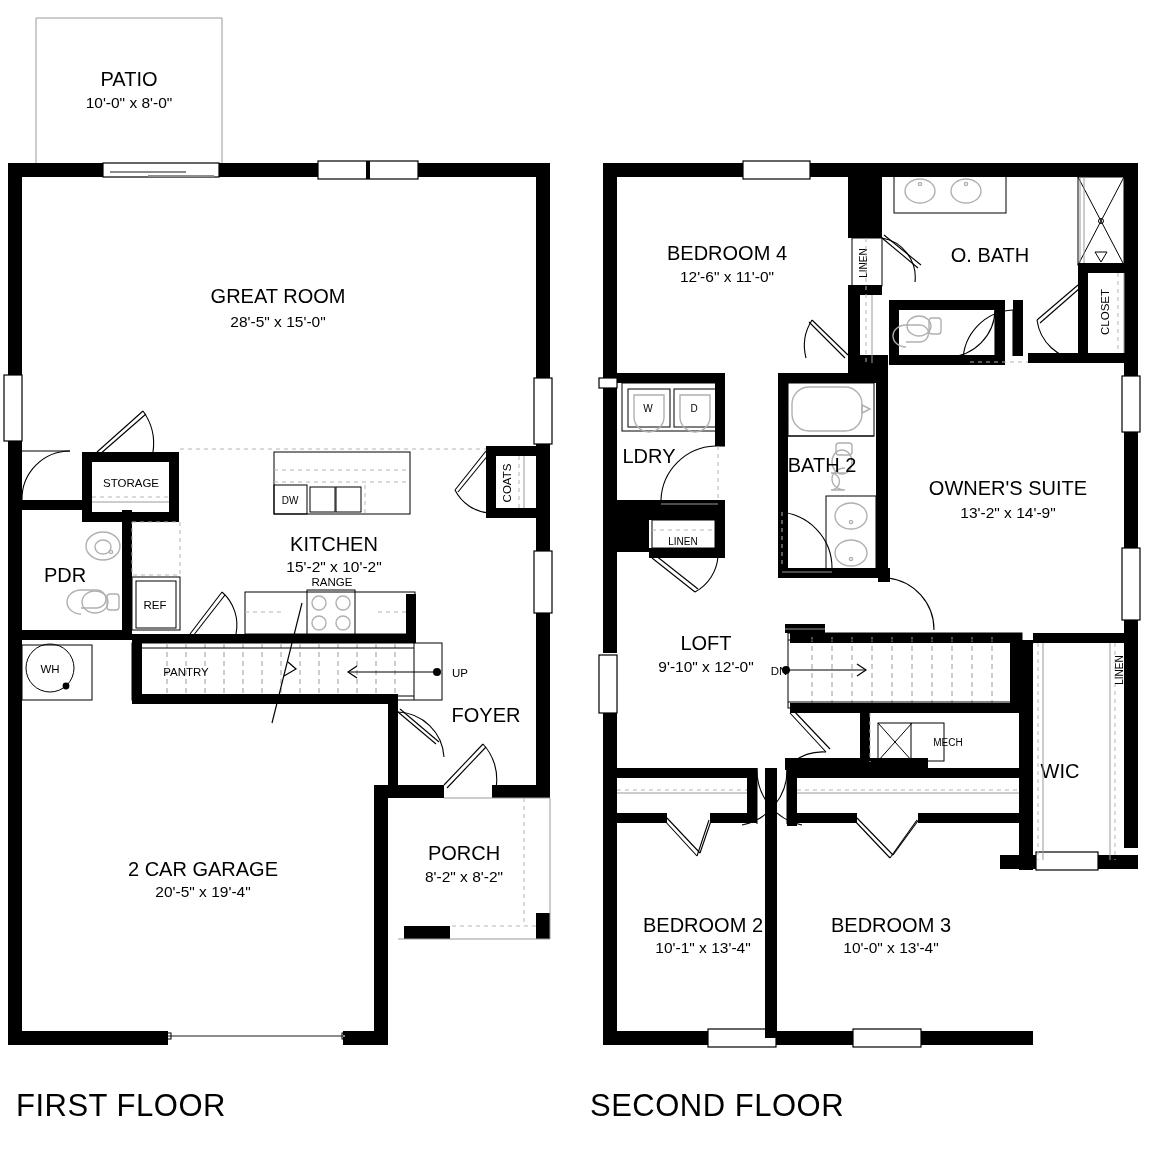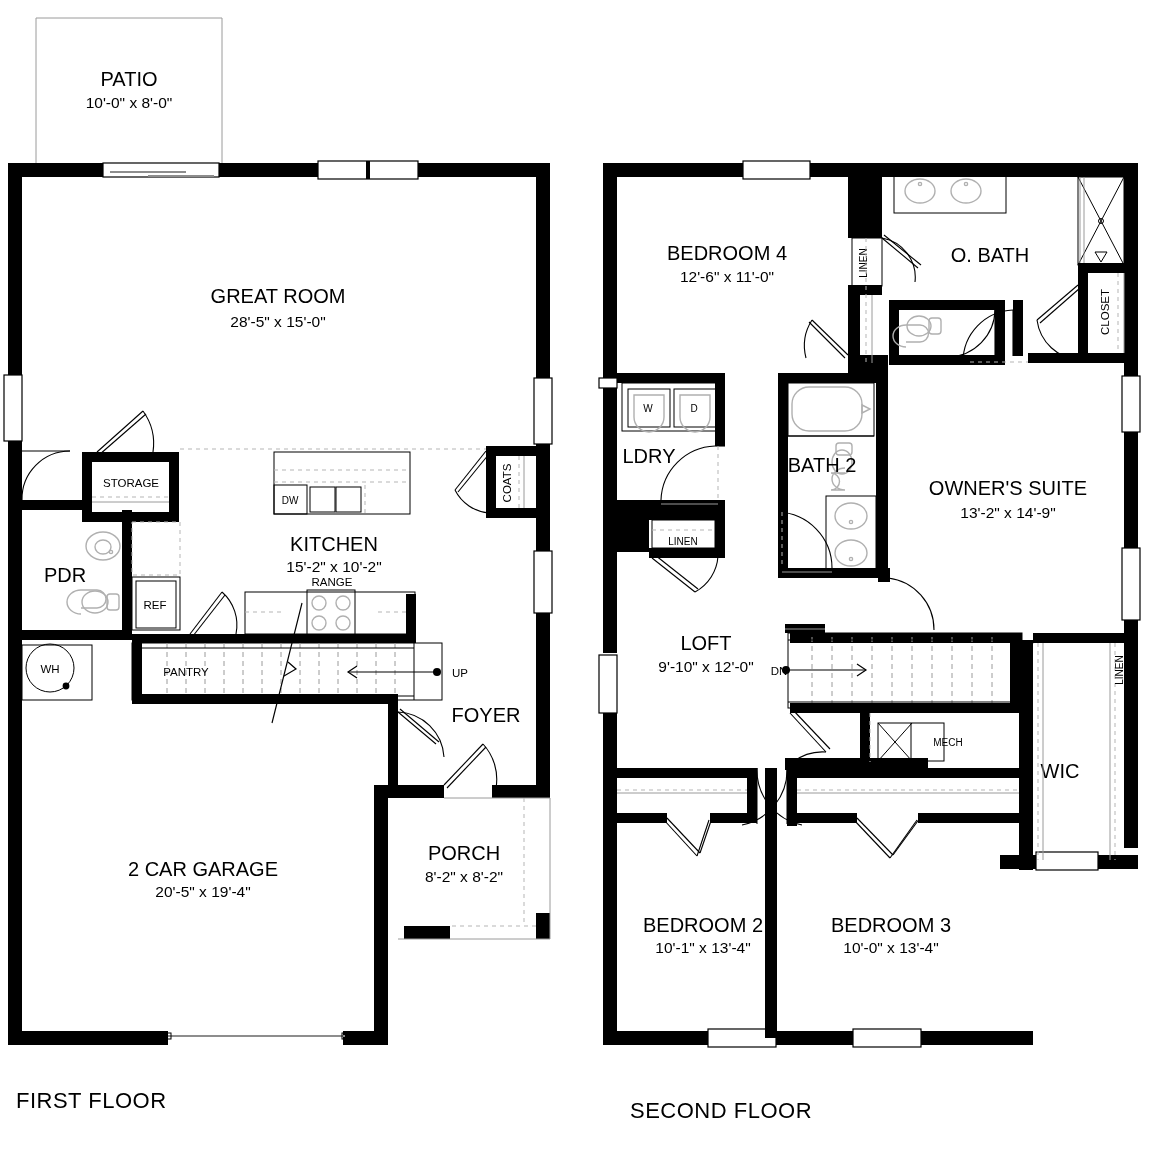--- a/index.html
+++ b/index.html
@@ -1,22 +1,22 @@
 <!DOCTYPE html>
 <html><head>
 <meta charset="utf-8">
 <style>
   html,body{margin:0;padding:0;background:#ffffff;}
   body{width:1150px;height:1170px;position:relative;overflow:hidden;
        font-family:"Liberation Sans",sans-serif;color:#000;}
   .plan{position:absolute;top:0;left:0;width:1150px;height:1170px;}
   svg{display:block;}
-  .floor-label{position:absolute;font-size:22px;letter-spacing:0.5px;color:#000;font-family:"Liberation Sans",sans-serif;}
+  .floor-label{position:absolute;font-size:31px;letter-spacing:0.5px;color:#000;font-family:"Liberation Sans",sans-serif;}
   #first-floor-label{left:16px;top:1088px;}
-  #second-floor-label{left:630px;top:1088px;margin-top:10px;}
+  #second-floor-label{left:590px;top:1088px;}
   .rm{font-family:"Liberation Sans",sans-serif;fill:#000;text-anchor:middle;}
   .rm-name{font-size:20px;}
   .rm-dim{font-size:15.5px;}
   .sm{font-size:11.5px;}
   .sm2{font-size:10px;}
   .wall{fill:#000;}
   .thin{fill:none;stroke:#000;stroke-width:1.2;}
   .thinner{fill:none;stroke:#000;stroke-width:1;}
   .lt{fill:none;stroke:#9a9a9a;stroke-width:1;}
   .ltd{fill:none;stroke:#9a9a9a;stroke-width:1;stroke-dasharray:5 4;}

